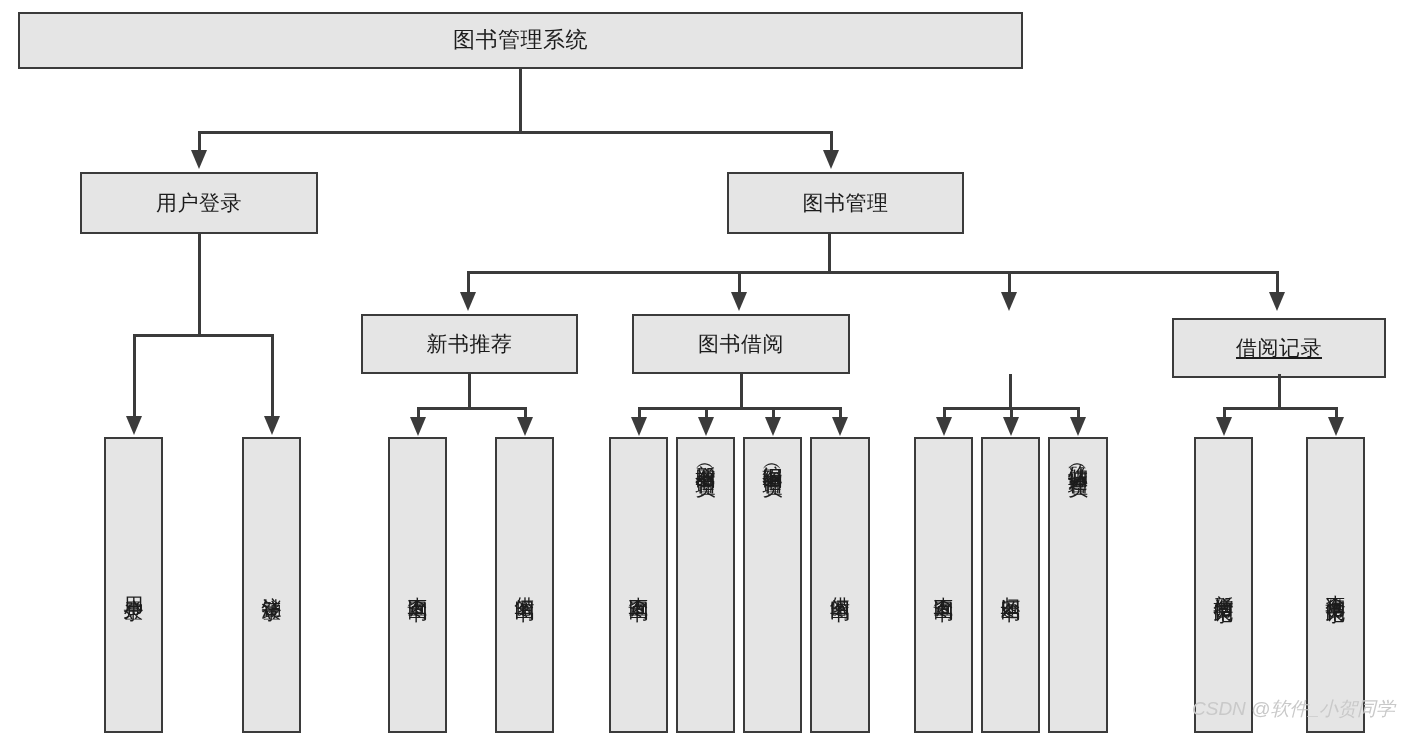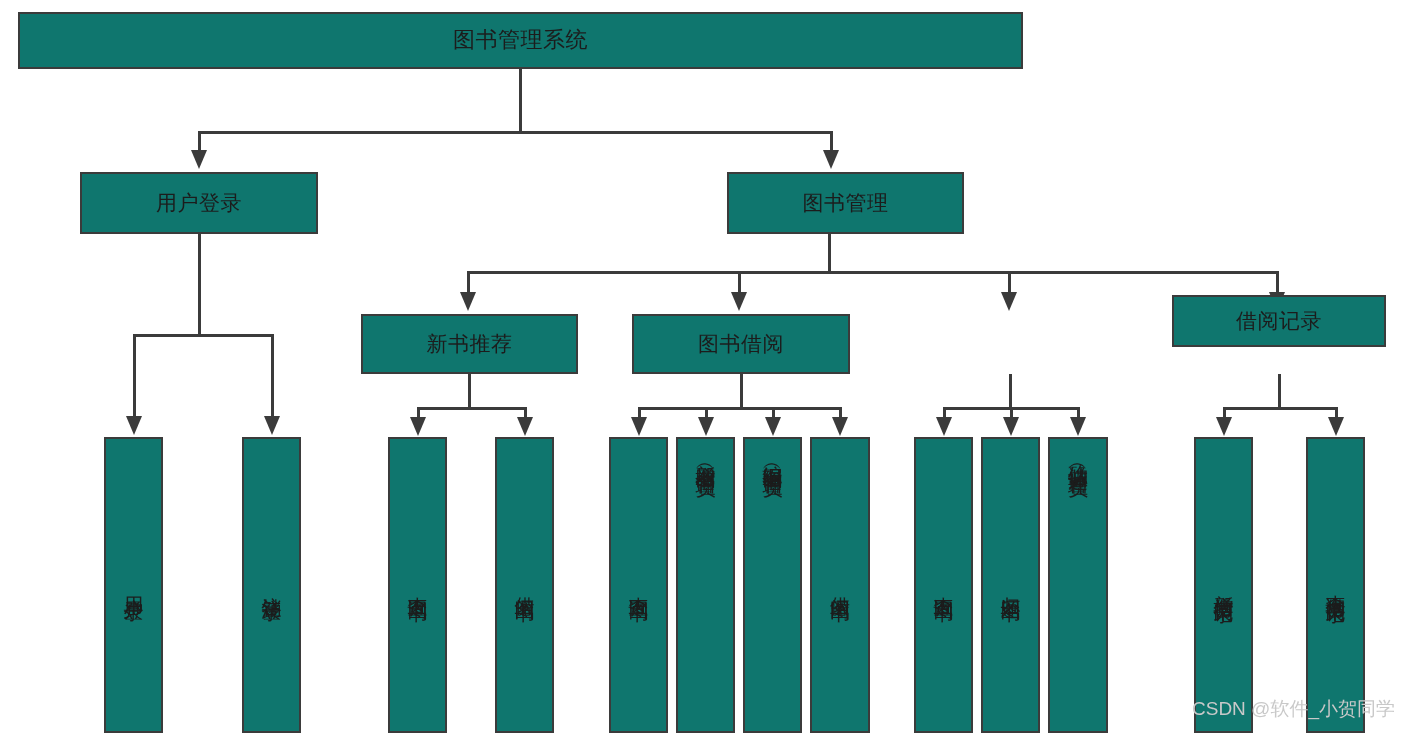--- a/index.html
+++ b/index.html
@@ -15,21 +15,21 @@
     width: 1405px;
     height: 747px;
     background: #ffffff;
     overflow: hidden;
   }
   
   .node {
     position: absolute;
     box-sizing: border-box;
     border: 2.5px solid #3b3b3b;
-    background: #0f766e;
+    background: #e5e5e5;
     display: flex;
     align-items: center;
     justify-content: center;
     color: #1c1c1c;
   }
   .node .label {
     display: block;
     text-align: center;
     letter-spacing: 0.5px;
   }
@@ -131,21 +131,21 @@
   <div class="arrow" style="left:1001px; top:292px;"></div>
   <div class="vline" style="left:1276px; top:271px; height:23px;"></div>
   <div class="arrow" style="left:1269px; top:292px;"></div>
 
   <div class="node horiz" style="left:632px; top:314px; width:218px; height:60px;">
     <span class="label">图书借阅</span>
   </div>
   <div class="node horiz" style="left:361px; top:314px; width:217px; height:60px;">
     <span class="label">新书推荐</span>
   </div>
-  <div class="node horiz" style="left:1172px; top:295px; width:214px; height:52px;">
+  <div class="node horiz" style="left:1172px; top:318px; width:214px; height:60px;text-decoration:underline;">
     <span class="label">借阅记录</span>
   </div>
 
   <div class="vline" style="left:468px; top:374px; height:35px;"></div>
   <div class="hline" style="left:417px; top:407px; width:109px;"></div>
   <div class="vline" style="left:417px; top:407px; height:12px;"></div>
   <div class="arrow" style="left:410px; top:417px;"></div>
   <div class="vline" style="left:524px; top:407px; height:12px;"></div>
   <div class="arrow" style="left:517px; top:417px;"></div>
 
@@ -213,15 +213,15 @@
     <span class="label">确认归还（管理员）</span>
   </div>
 
   <div class="node vert mid" style="left:1194px; top:437px; width:59px; height:296px;">
     <span class="label">新增借阅记录</span>
   </div>
   <div class="node vert mid" style="left:1306px; top:437px; width:59px; height:296px;">
     <span class="label">查询借阅记录</span>
   </div>
 
-  <div id="watermark" style="left:1192px; top:696px;">CSDN @软件_小贺同学</div>
+  <div id="watermark" style="left:1192px; top:696px;font-style:italic;">CSDN @软件_小贺同学</div>
 
 </div>
 
 </body></html>

